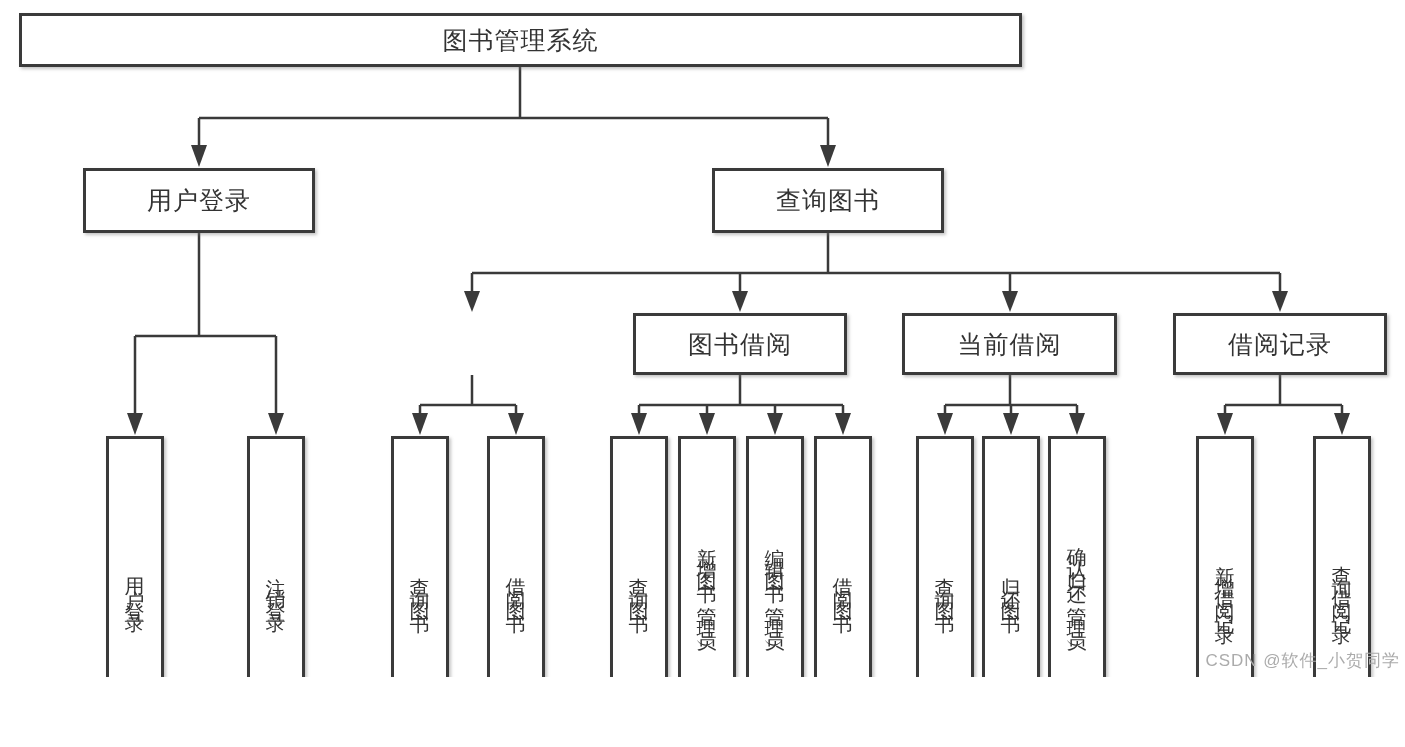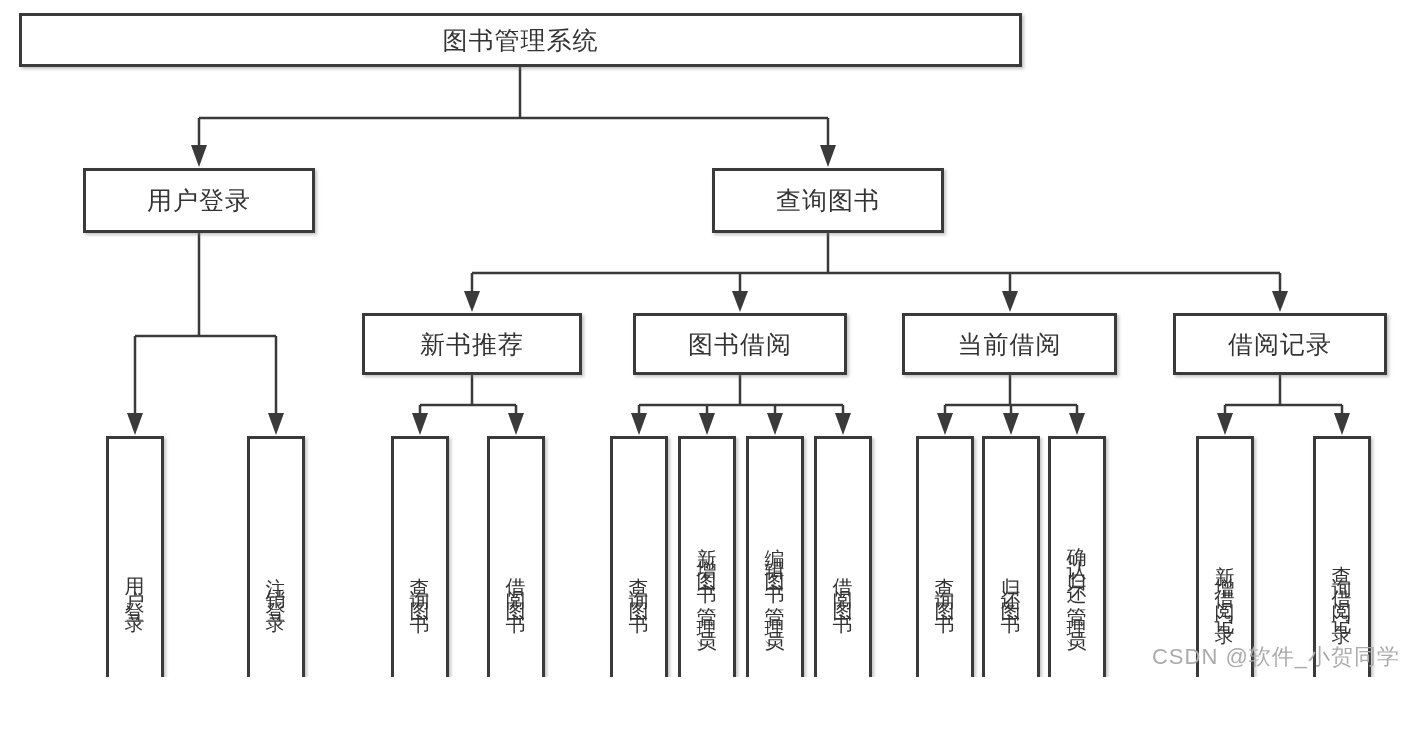--- a/index.html
+++ b/index.html
@@ -30,21 +30,21 @@
   .l3c   {left:902px; width:215px;}
   .l3d   {left:1173px;width:214px;}
   .leaf  {top:436px;height:300px;width:58px;}
   .lf1 {left:106px;} .lf2 {left:247px;}
   .lf3 {left:391px;} .lf4 {left:487px;}
   .lf5 {left:610px;} .lf6 {left:678px;} .lf7 {left:746px;} .lf8 {left:814px;}
   .lf9 {left:916px;} .lf10{left:982px;} .lf11{left:1048px;}
   .lf12{left:1196px;} .lf13{left:1313px;}
   .watermark{
     position:absolute;right:5px;bottom:5px;z-index:5;
-    font-size:22px;color:#ababab;letter-spacing:1px;white-space:nowrap;
+    font-size:17px;color:#ababab;letter-spacing:1px;white-space:nowrap;
   }
 </style>
 </head>
 <body>
 
 <div class="canvas">
 
   <svg class="wires" width="1405" height="747" viewBox="0 0 1405 747">
     <g stroke="#3a3a3a" stroke-width="2.5" fill="none">
 
@@ -89,23 +89,20 @@
     <span class="hlabel">图书管理系统</span>
   </div>
 
   <div class="box l2a">
     <span class="hlabel">用户登录</span>
   </div>
   <div class="box l2b">
     <span class="hlabel">查询图书</span>
   </div>
 
-  <div class="box l3 l3a">
-    <span class="hlabel">新书推荐</span>
-  </div>
   <div class="box l3 l3b">
     <span class="hlabel">图书借阅</span>
   </div>
   <div class="box l3 l3d">
     <span class="hlabel">借阅记录</span>
   </div>
   <div class="box l3 l3c">
     <span class="hlabel">当前借阅</span>
   </div>
 

